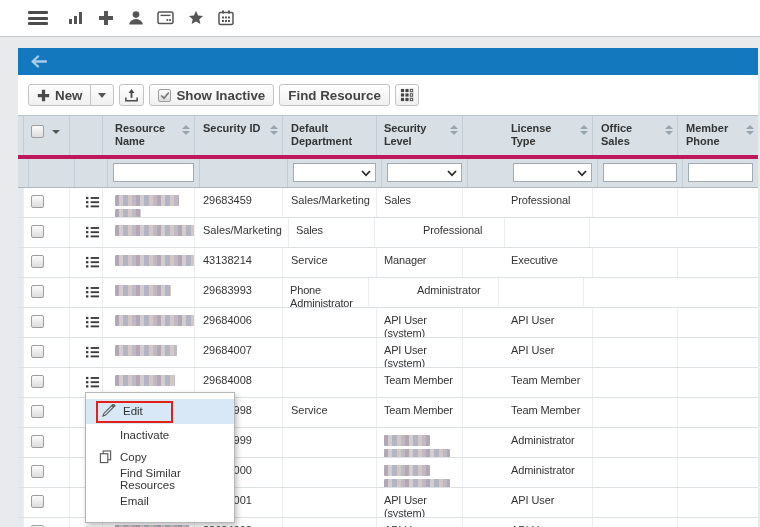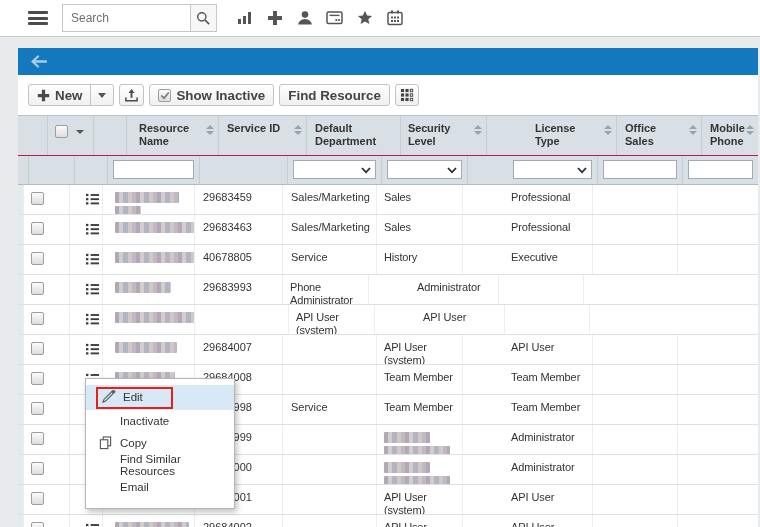--- a/index.html
+++ b/index.html
@@ -55,21 +55,21 @@
   .split .btn.main{border-top-right-radius:0;border-bottom-right-radius:0;}
   .split .btn.drop{border-top-left-radius:0;border-bottom-left-radius:0;margin-left:-1px;padding:0 7px;}
   .caret{width:0;height:0;border-left:4px solid transparent;border-right:4px solid transparent;border-top:5px solid #555;}
   .cbx{
     width:13px;height:13px;box-sizing:border-box;border:1px solid #9d9d9d;border-radius:2px;
     background:linear-gradient(180deg,#fbfbfb,#ddd);display:inline-flex;align-items:center;justify-content:center;
   }
   
   .grid{position:relative;border-top:1px solid #b9c5cc;}
   .trow{display:flex;}
-  .hdr{height:39px;background:#d8e0e5;border-bottom:1px solid #be185d;padding-left:24px;}
+  .hdr{height:39px;background:#d8e0e5;border-bottom:4px solid #be185d;}
   .flt{height:28px;background:#d8e0e5;border-bottom:1px solid #aebbc3;}
   .drow{height:30px;box-sizing:border-box;background:#fff;border-bottom:1px solid #dce1e5;}
   .cell{box-sizing:border-box;flex:0 0 auto;overflow:hidden;position:relative;}
   .hdr .cell{border-right:1px solid #c2cdd4;}
   .flt .cell{border-right:1px solid #c2cdd4;}
   .drow .cell{border-right:1px solid #eaeef1;}
   .c-gutter{width:6px;}
   .drow .c-gutter{background:#e4eaee;}
   .c-check{width:46px;padding:7px 0 0 7px;}
   .c-icon{width:33px;padding:7px 0 0 15px;}
@@ -97,50 +97,41 @@
   .px-blur{
     height:11px;border-radius:1px;margin-top:1px;
     background:
       repeating-linear-gradient(90deg,rgba(167,150,168,.65) 0 4px,rgba(210,206,210,.8) 4px 8px,rgba(158,165,188,.55) 8px 13px,rgba(214,199,196,.75) 13px 17px,rgba(180,175,188,.6) 17px 21px),
       #cdc8cc;
     filter:blur(.6px);
   }
   .px-blur.l2{margin-top:3px;}
   
   .ctx{
-    position:absolute;left:67px;top:330px;width:148px;z-index:20;
+    position:absolute;left:67px;top:344px;width:148px;z-index:20;
     background:#fff;border:1px solid #b5b5b5;box-shadow:2px 3px 6px rgba(0,0,0,.25);
     padding:6px 0 10px 0;
   }
   .mi{height:22px;display:flex;align-items:center;padding-left:12px;gap:7px;cursor:pointer;color:#333;font-size:11.5px;}
   .mi .mi-ic{width:15px;height:15px;flex:0 0 15px;display:flex;align-items:center;justify-content:center;}
   .mi.active{height:25px;background:#d8e8f7;padding-left:0;}
   .red-box{
     display:inline-flex;align-items:center;gap:7px;
     border:2px solid #e32119;margin-left:10px;padding:1px 28px 2px 3px;
   }
 </style>
 </head>
 <body>
 
 <div class="topbar">
   <div class="hamburger">
       <i></i>
       <i></i>
       <i></i>
     </div>
-  <div class="searchbox">
-    <input placeholder="Search" style="">
-    <div class="search-btn">
-      <svg width="15" height="15" viewBox="0 0 16 16">
-          <circle cx="6.2" cy="6.2" r="4.4" fill="none" stroke="#555" stroke-width="1.5"></circle>
-          <line x1="9.7" y1="9.7" x2="14" y2="14" stroke="#555" stroke-width="1.7"></line>
-        </svg>
-    </div>
-  </div>
   <div class="tb-icons">
     <span class="tb-icon">
       <svg width="16" height="16" viewBox="0 0 16 16">
           <rect x="1" y="9" width="3" height="5" fill="#555"></rect>
           <rect x="6" y="6" width="3" height="8" fill="#555"></rect>
           <rect x="11" y="2" width="3" height="12" fill="#555"></rect>
         </svg>
     </span>
     <span class="tb-icon">
       <svg width="16" height="16" viewBox="0 0 16 16">
@@ -253,21 +244,21 @@
       </div>
       <div class="cell c-icon"></div>
     <div class="cell c-name">
     <span class="hlabel">Resource Name</span>
     <span class="sort">
             <i class="s-up"></i>
             <i class="s-dn"></i>
           </span>
   </div>
         <div class="cell c-id">
-    <span class="hlabel">Service ID</span>
+    <span class="hlabel">Security ID</span>
     <span class="sort">
             <i class="s-up"></i>
             <i class="s-dn"></i>
           </span>
   </div>
         <div class="cell c-dept">
     <span class="hlabel">Default Department</span>
 
   </div>
         <div class="cell c-sec">
@@ -285,21 +276,21 @@
           </span>
   </div>
         <div class="cell c-off">
     <span class="hlabel">Office Sales</span>
     <span class="sort">
             <i class="s-up"></i>
             <i class="s-dn"></i>
           </span>
   </div>
         <div class="cell c-mob">
-    <span class="hlabel">Mobile Phone</span>
+    <span class="hlabel">Member Phone</span>
     <span class="sort">
             <i class="s-up"></i>
             <i class="s-dn"></i>
           </span>
   </div>
       </div>
     <div class="trow flt" id="flt-row">
       <div class="cell c-gutter"></div>
       <div class="cell c-check"></div>
       <div class="cell c-icon"></div>
@@ -375,21 +366,20 @@
                   <rect x="6" y="6.7" width="9" height="2"></rect>
                   <rect x="1" y="11" width="2.6" height="2.4"></rect>
                   <rect x="6" y="11.2" width="9" height="2"></rect>
                 </g>
               </svg>
       </span>
     </div>
     <div class="cell c-name">
             <div class="px-blur" style="width: 86px;"></div>
           </div>
-    <div class="cell c-id">29683463</div>
     <div class="cell c-dept">Sales/Marketing</div>
     <div class="cell c-sec">Sales</div>
     <div class="cell c-lic">Professional</div>
     <div class="cell c-off"></div>
     <div class="cell c-mob"></div>
   </div>
         <div class="trow drow">
     <div class="cell c-gutter"></div>
     <div class="cell c-check">
       <span class="cbx"></span>
@@ -404,23 +394,23 @@
                   <rect x="6" y="6.7" width="9" height="2"></rect>
                   <rect x="1" y="11" width="2.6" height="2.4"></rect>
                   <rect x="6" y="11.2" width="9" height="2"></rect>
                 </g>
               </svg>
       </span>
     </div>
     <div class="cell c-name">
             <div class="px-blur" style="width: 80px;"></div>
           </div>
-    <div class="cell c-id">40678805</div>
+    <div class="cell c-id">43138214</div>
     <div class="cell c-dept">Service</div>
-    <div class="cell c-sec">History</div>
+    <div class="cell c-sec">Manager</div>
     <div class="cell c-lic">Executive</div>
     <div class="cell c-off"></div>
     <div class="cell c-mob"></div>
   </div>
         <div class="trow drow">
     <div class="cell c-gutter"></div>
     <div class="cell c-check">
       <span class="cbx"></span>
     </div>
     <div class="cell c-icon">
@@ -461,20 +451,21 @@
                   <rect x="6" y="6.7" width="9" height="2"></rect>
                   <rect x="1" y="11" width="2.6" height="2.4"></rect>
                   <rect x="6" y="11.2" width="9" height="2"></rect>
                 </g>
               </svg>
       </span>
     </div>
     <div class="cell c-name">
             <div class="px-blur" style="width: 84px;"></div>
           </div>
+    <div class="cell c-id">29684006</div>
     <div class="cell c-dept"></div>
     <div class="cell c-sec">API User (system)</div>
     <div class="cell c-lic">API User</div>
     <div class="cell c-off"></div>
     <div class="cell c-mob"></div>
   </div>
         <div class="trow drow">
     <div class="cell c-gutter"></div>
     <div class="cell c-check">
       <span class="cbx"></span>

